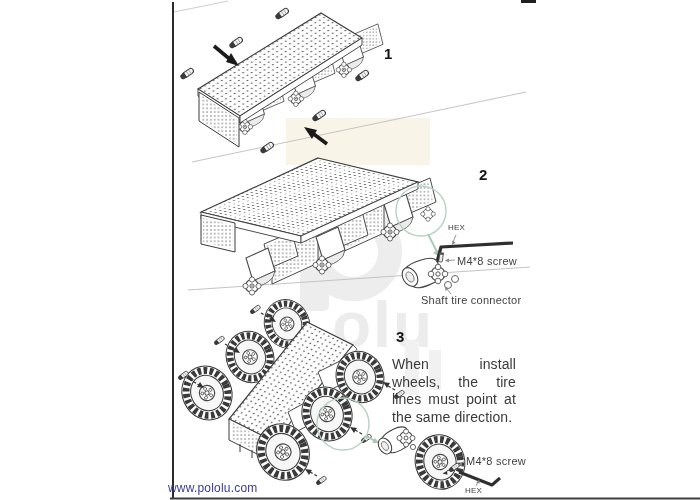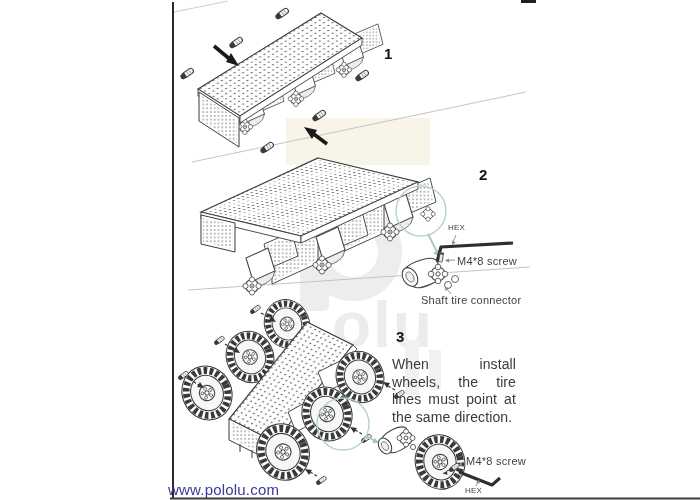--- a/index.html
+++ b/index.html
@@ -8,21 +8,21 @@
     background:#ffffff; font-family:"Liberation Sans", sans-serif;
   }
   #artwork { position:absolute; left:0; top:0; }
   .label { position:absolute; color:#3f3f3f; white-space:nowrap; }
   .step-num { font-size:15px; font-weight:bold; color:#141414; letter-spacing:.5px; }
   .tiny { font-size:11px; letter-spacing:.25px; }
   .note {
     font-size:14px; width:124px; white-space:normal; text-align:justify;
     line-height:1.25; color:#3a3a3a; letter-spacing:.1px;
   }
-  .site { font-size:15px; color:#3a3a96; letter-spacing:.2px; }
+  .site { font-size:12px; color:#3a3a96; letter-spacing:.2px; }
 </style>
 </head>
 <body>
 
 <div id="stage">
 
   <svg id="artwork" width="700" height="500" viewBox="0 0 700 500">
     <defs>
       <pattern id="p1" patternUnits="userSpaceOnUse" width="5" height="5" patternTransform="matrix(0.851,-0.525,0.854,0.521,0,0)">
         <circle cx="2.5" cy="2.5" r="0.85" fill="#555"></circle>

